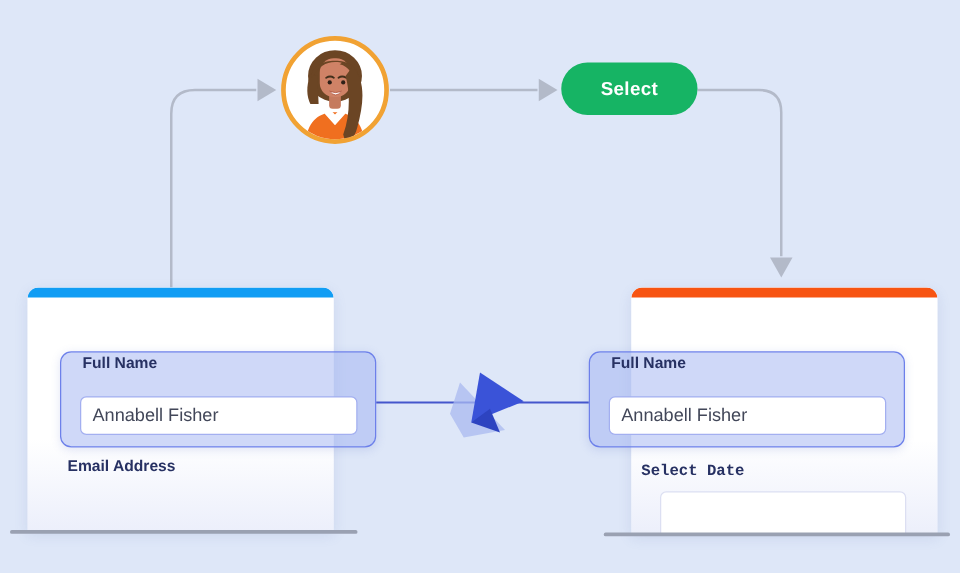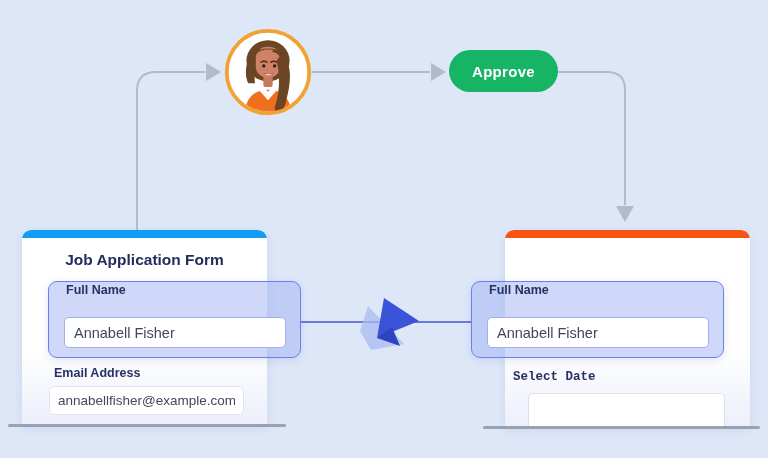--- a/index.html
+++ b/index.html
@@ -82,27 +82,25 @@
         <circle cx="43.5" cy="41.5" r="1.8" fill="#2e2018"></circle>
         <circle cx="55" cy="41.5" r="1.8" fill="#2e2018"></circle>
         <path d="M43.5 49 Q48.5 55.5 53.5 49 Q48.5 51.5 43.5 49 Z" fill="#ffffff" stroke="#b55f4a" stroke-width="0.8"></path>
         <path d="M23 96 C23 75 34 67 48 67 C62 67 73 75 73 96 Z" fill="#f06f1f"></path>
         <path d="M39 68 L48 78 L57 68 L52.5 64.5 L48 69 L43.5 64.5 Z" fill="#ffffff"></path>
         <path d="M63 28 C74 40 73 58 67 80 C65 88 61 93 57 93 L55 86 C61 70 61 50 57 36 Z" fill="#6b4524"></path>
       </g>
     </svg>
   </div>
 
-  <button class="approve-btn">Approve</button>
+  <button class="approve-btn">Select</button>
 
   <div class="card left">
     <div class="accent-bar blue"></div>
-    <div class="card-title">Job Application Form</div>
     <div class="field-label plain-label email-label">Email Address</div>
-    <input class="text-input email-input" type="text" readonly="" value="annabellfisher@example.com" style="">
   </div>
 
   <div class="card right">
     <div class="accent-bar orange"></div>
     <div class="field-label plain-label date-label">Select Date</div>
     <input class="text-input date-input" type="text" readonly="" value="" style="">
   </div>
 
   <div class="highlight-box left">
     <div class="field-label">Full Name</div>

